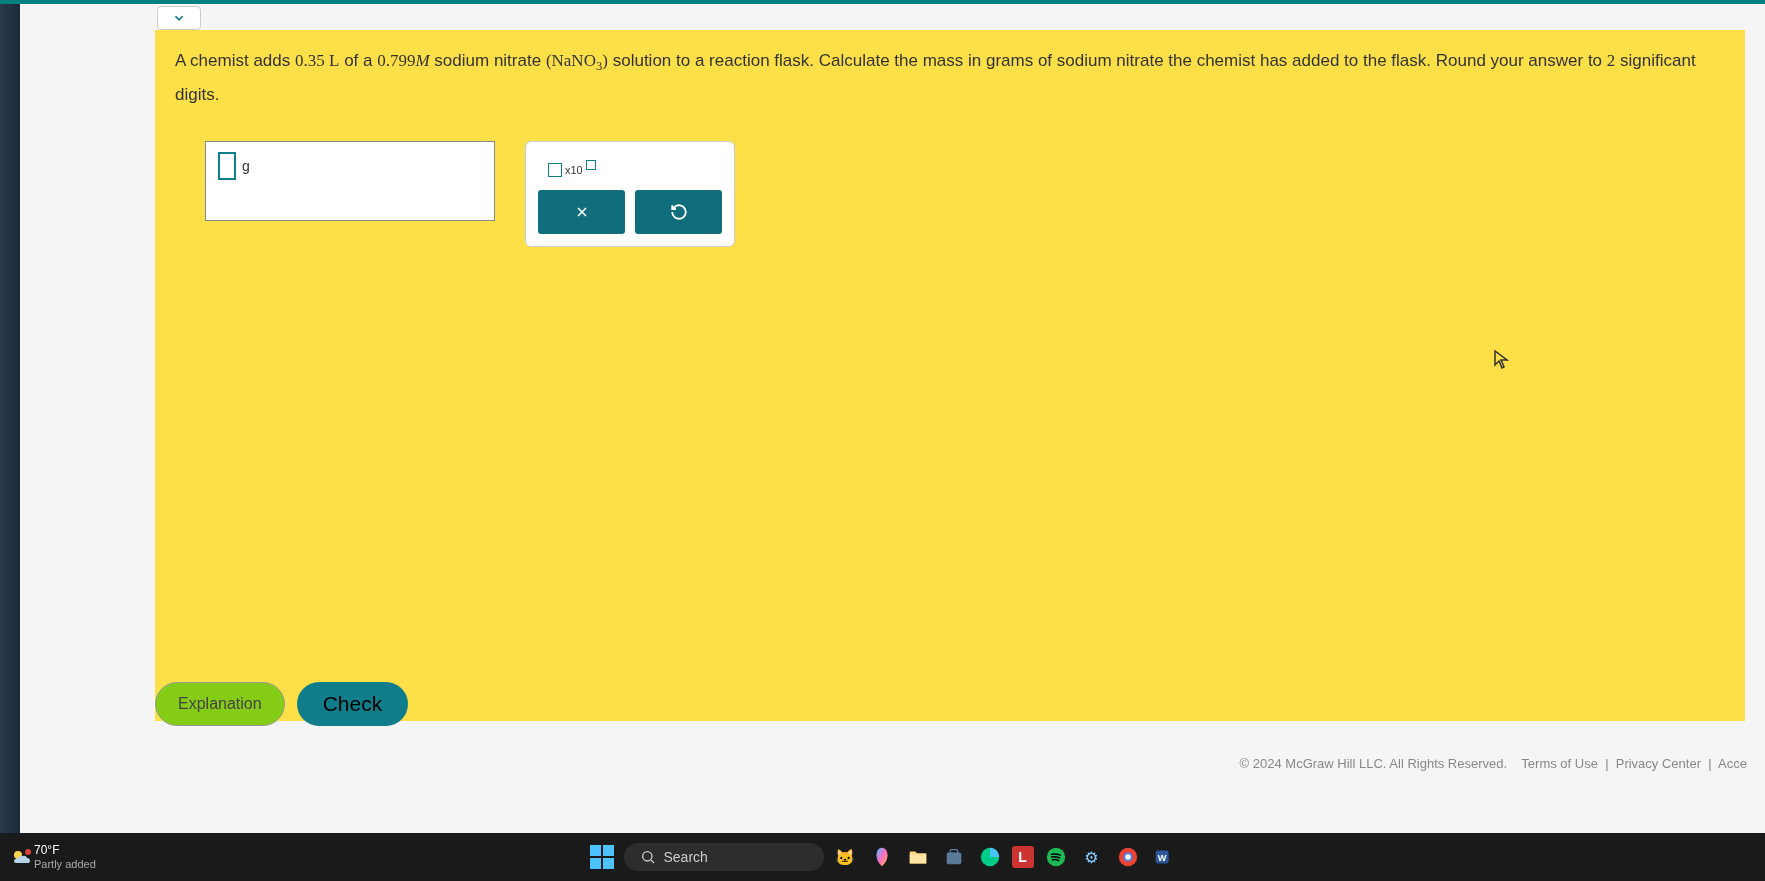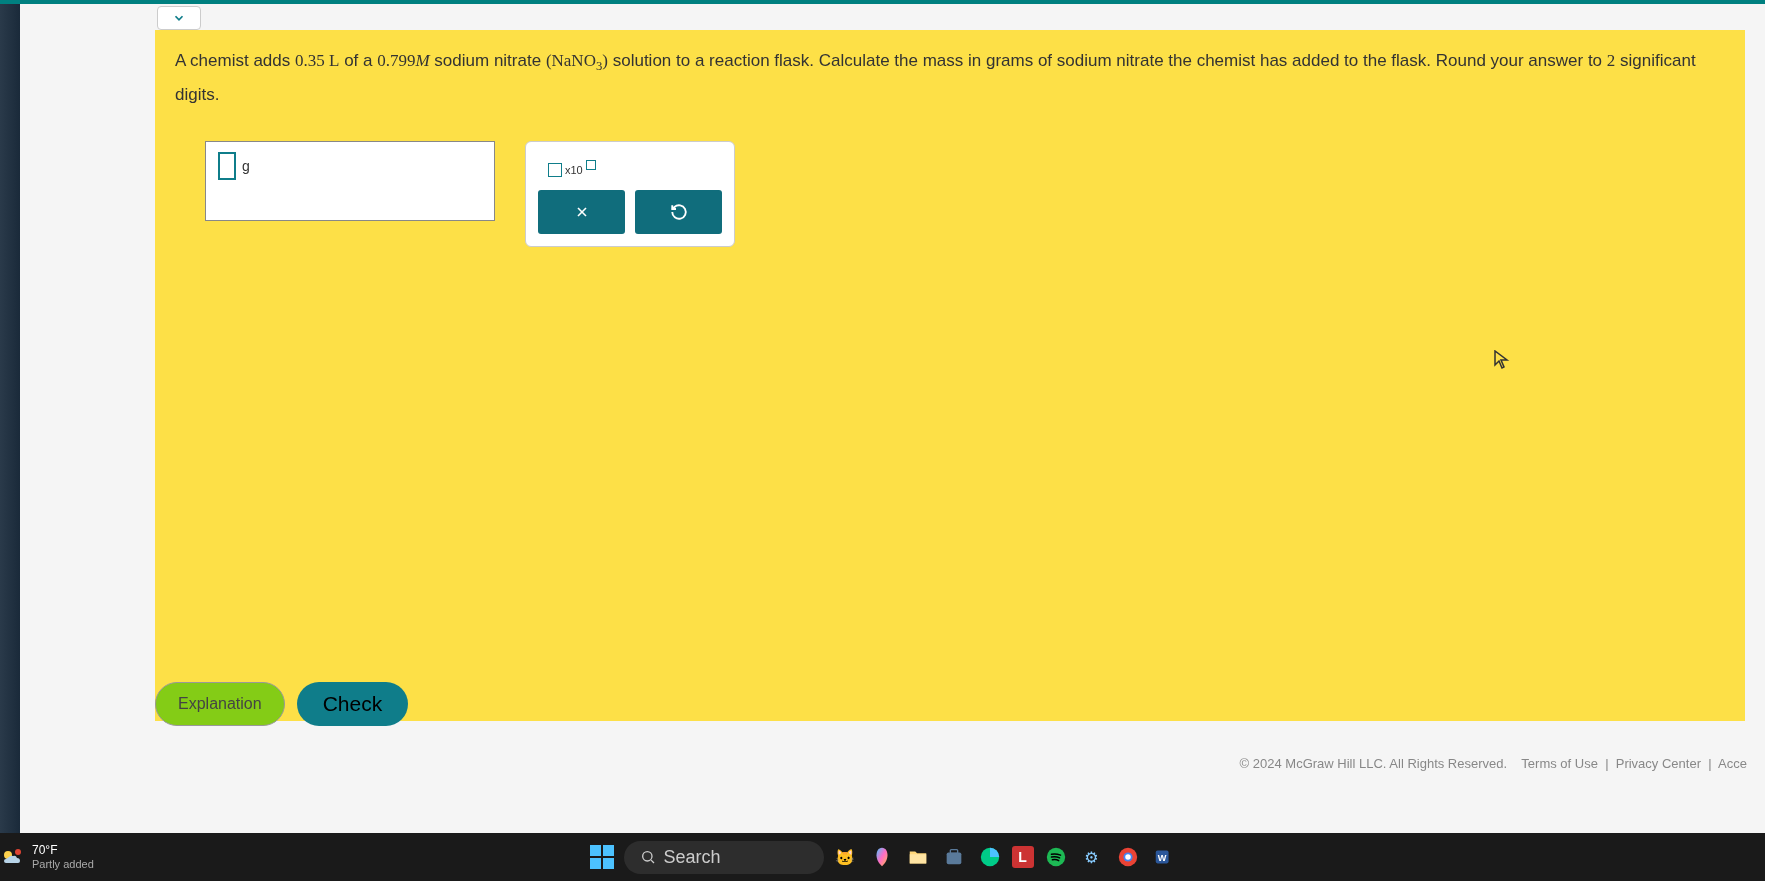--- a/index.html
+++ b/index.html
@@ -184,22 +184,22 @@
       right: 0;
       height: 48px;
       background: #1a1a1a;
       display: flex;
       align-items: center;
       color: #fff;
     }
     .weather {
       display: flex;
       align-items: center;
-      gap: 8px;
-      padding-left: 0;
+      gap: 0;
+      padding-left: 10px;
     }
     .weather-icon {
       width: 24px;
       height: 24px;
       display: flex;
       align-items: center;
       justify-content: center;
     }
     .weather-text {
       display: flex;
@@ -236,21 +236,21 @@
     .search-box {
       display: flex;
       align-items: center;
       gap: 8px;
       background: #2d2d2d;
       border-radius: 20px;
       padding: 6px 16px;
       width: 200px;
     }
     .search-box span {
-      font-size: 18px;
+      font-size: 14px;
       color: #ccc;
     }
     .tb-icon {
       width: 28px;
       height: 28px;
       display: flex;
       align-items: center;
       justify-content: center;
       border-radius: 4px;
       font-size: 16px;

